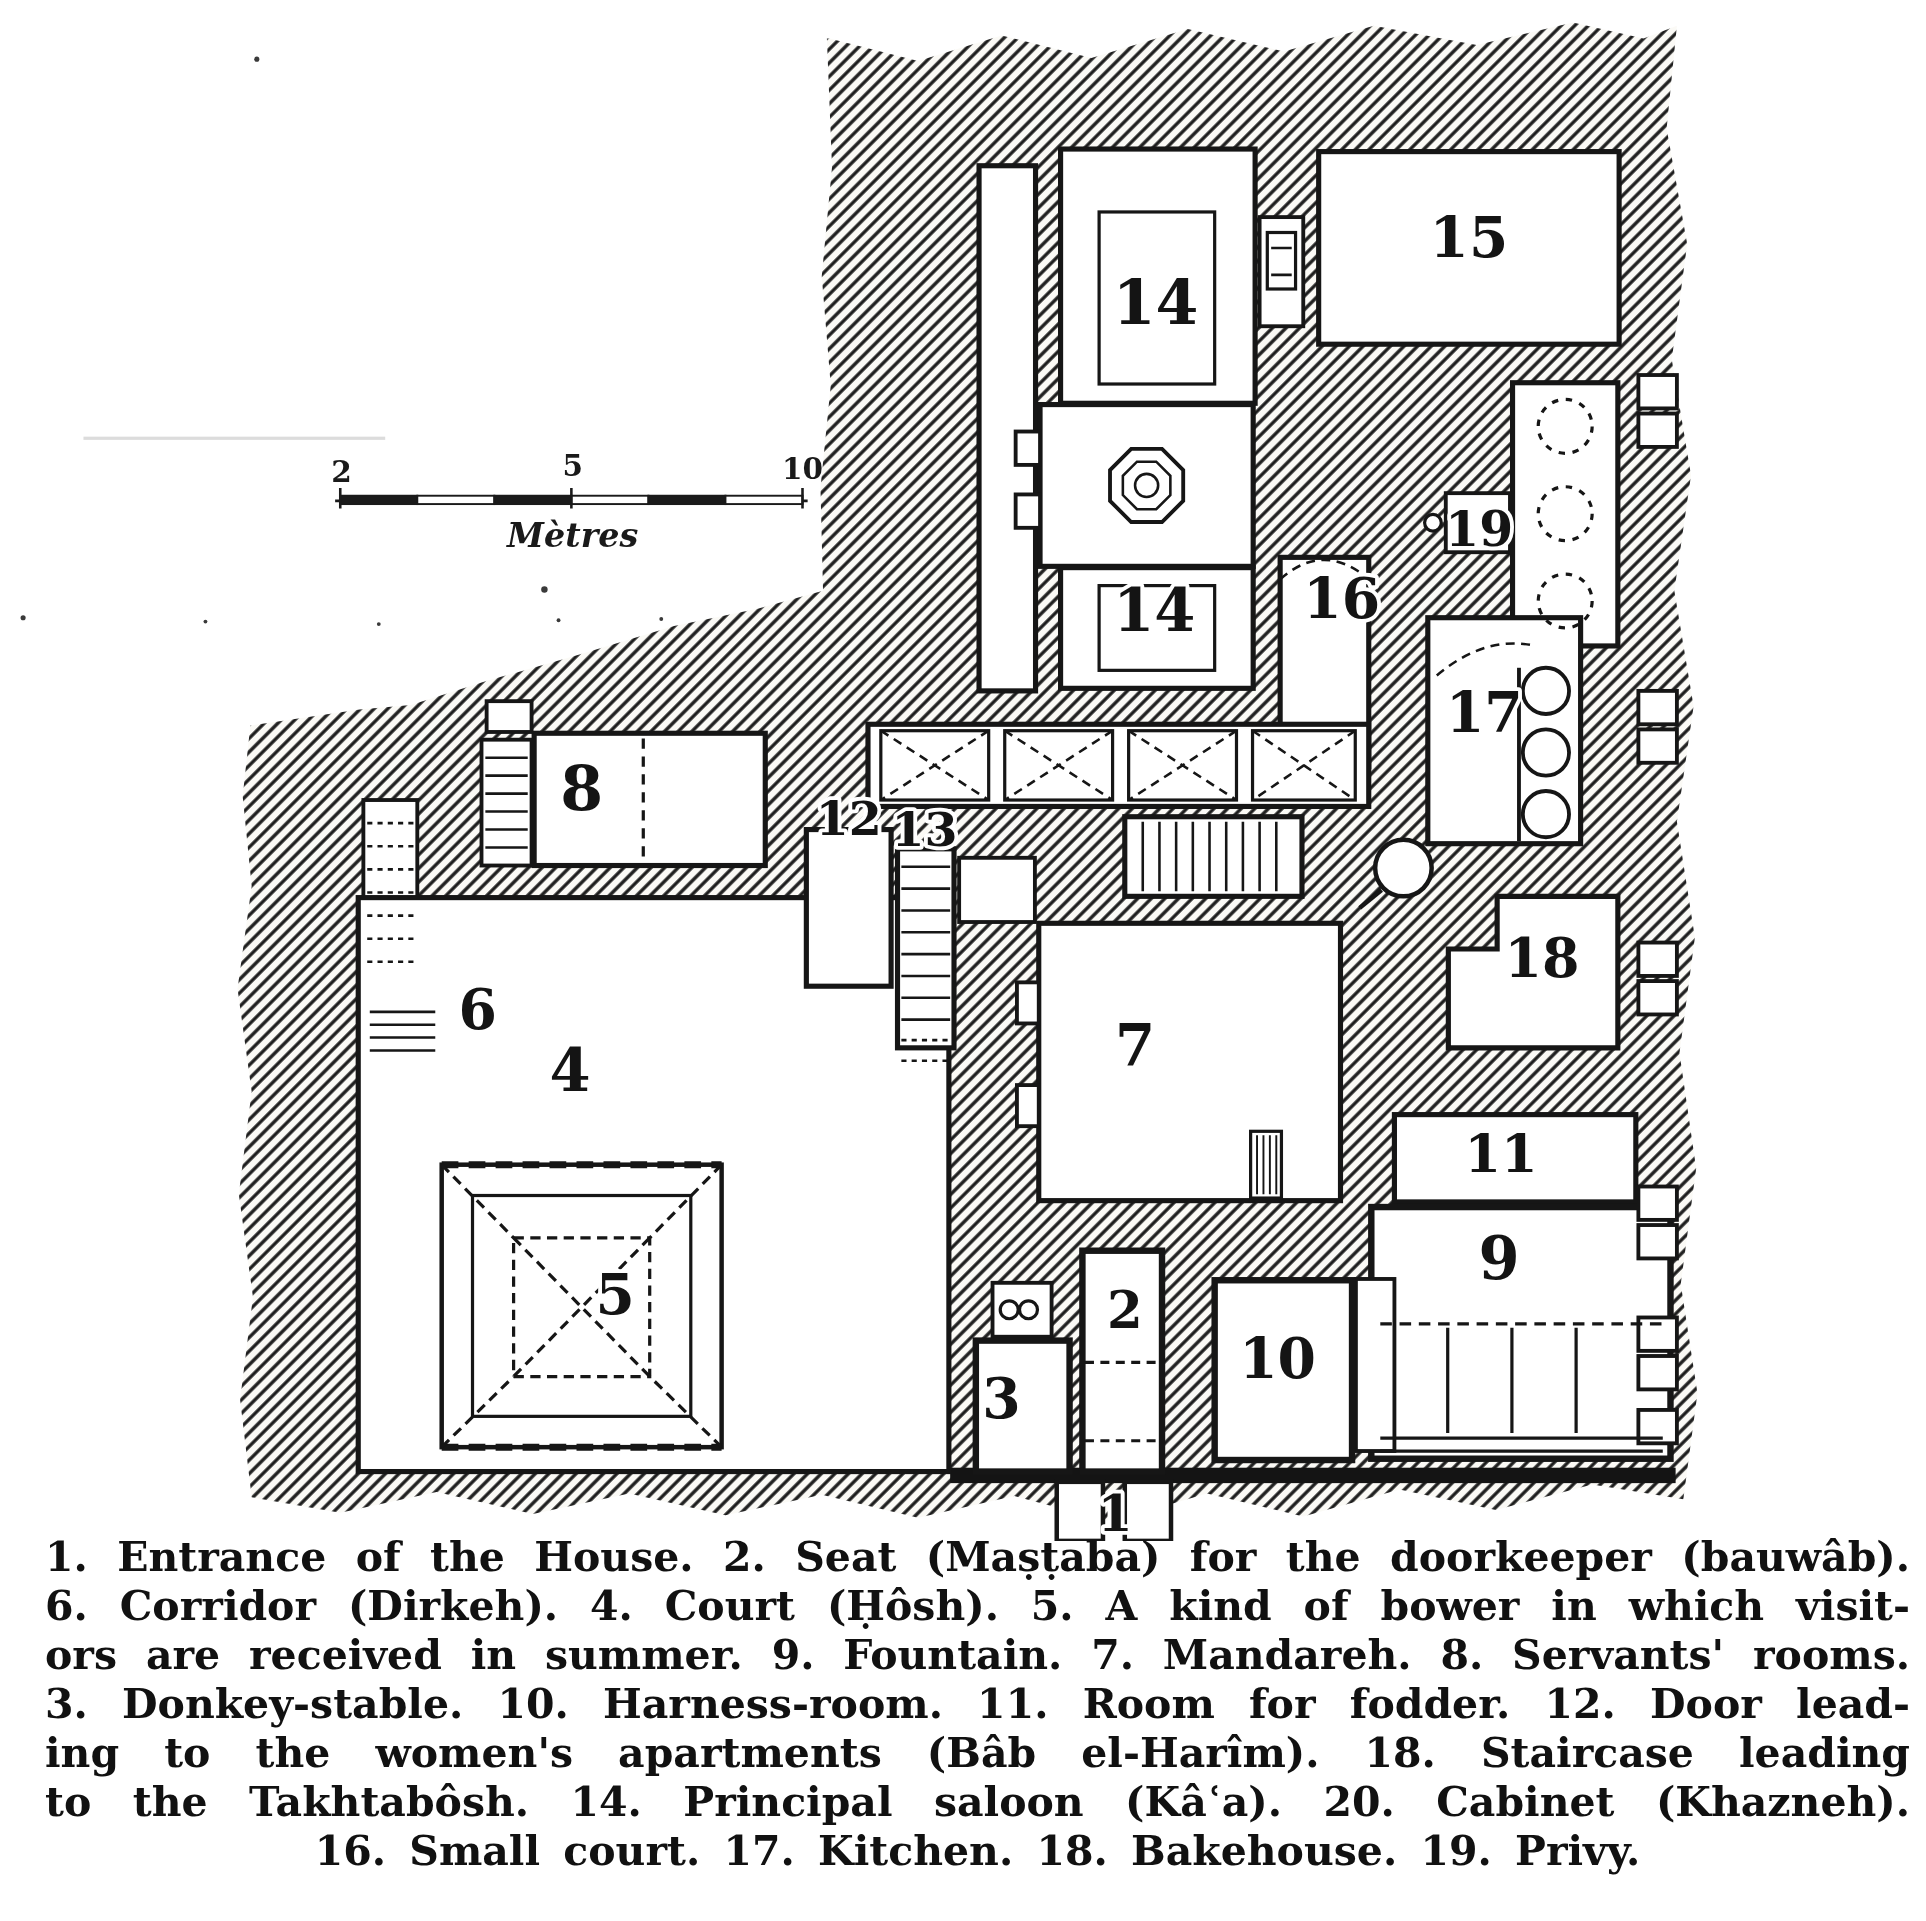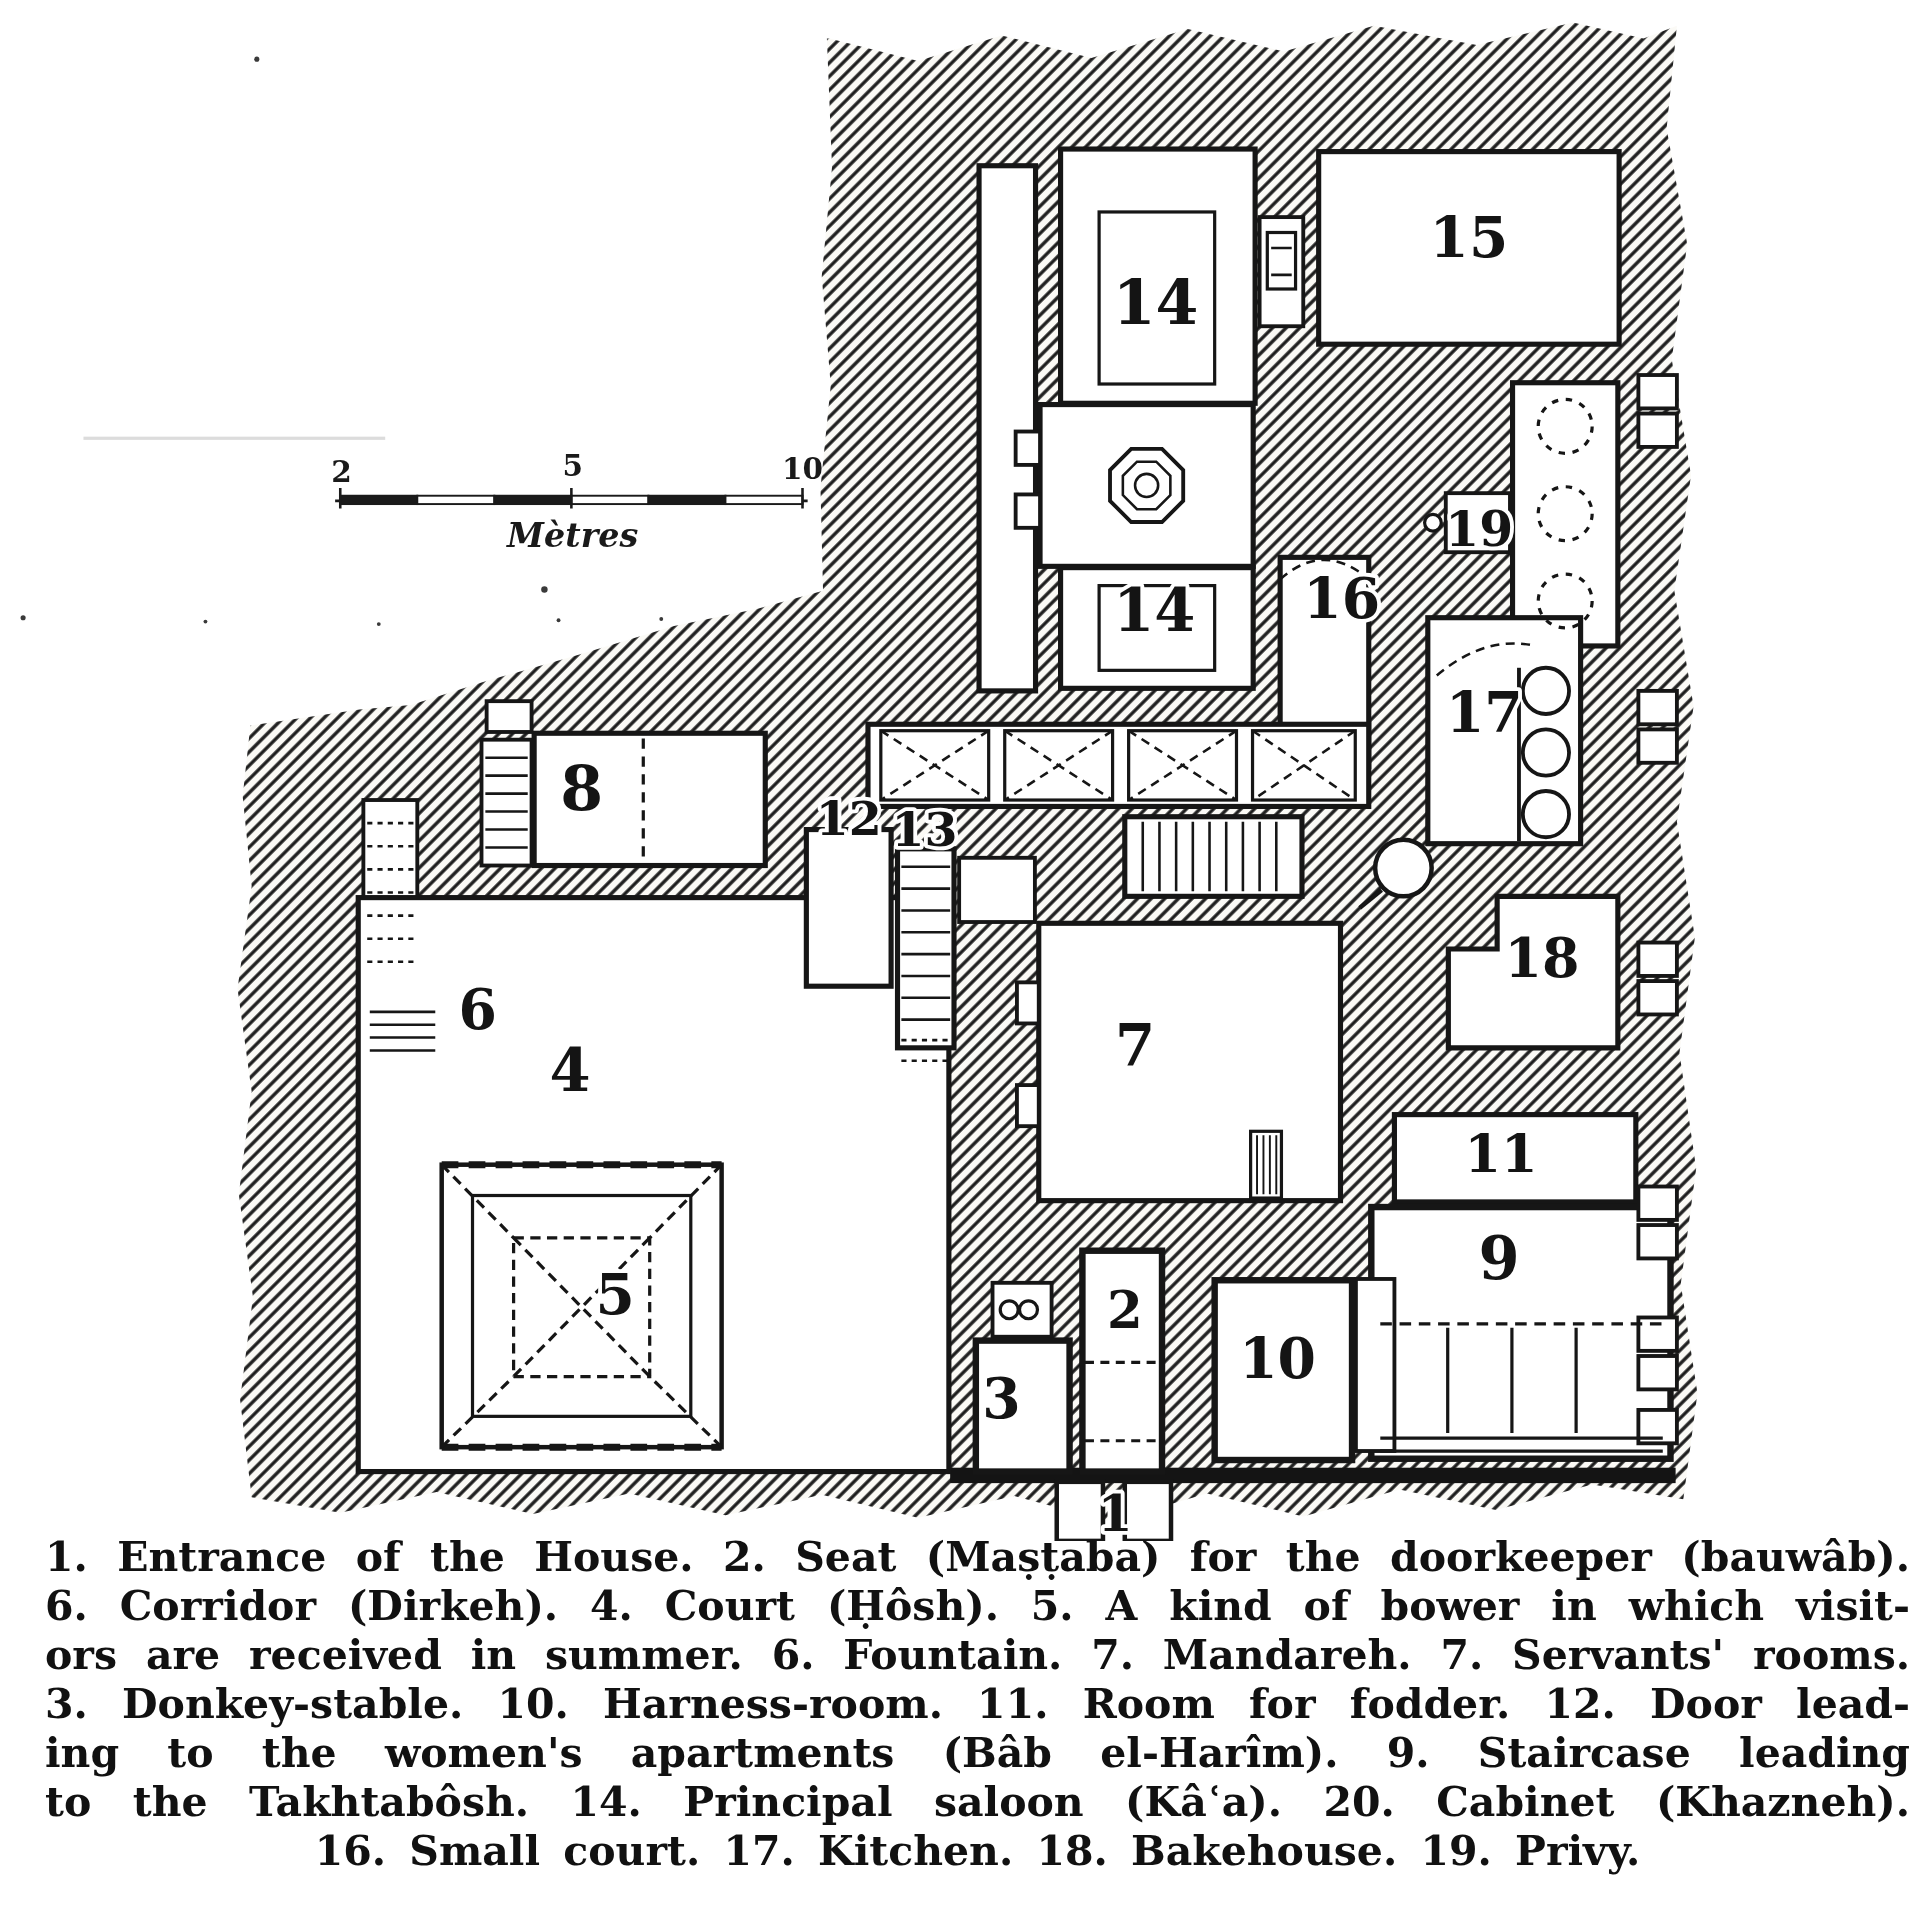--- a/index.html
+++ b/index.html
@@ -229,21 +229,21 @@
         <text x="2090" y="962" class="room-num" font-size="86">16</text>
         <text x="2312" y="1140" class="room-num" font-size="86">17</text>
         <text x="2402" y="1522" class="room-num" font-size="84">18</text>
         <text x="2304" y="850" class="room-num" font-size="76">19</text>
       </g>
 </svg>
 
 <div class="legend">
   <div class="lg">1. Entrance of the House. 2. Seat (Maṣṭaba) for the doorkeeper (bauwâb).</div>
   <div class="lg">6. Corridor (Dirkeh). 4. Court (Ḥôsh). 5. A kind of bower in which visit-</div>
-  <div class="lg">ors are received in summer. 6. Fountain. 7. Mandareh. 7. Servants' rooms.</div>
+  <div class="lg">ors are received in summer. 9. Fountain. 7. Mandareh. 8. Servants' rooms.</div>
   <div class="lg">3. Donkey-stable. 10. Harness-room. 11. Room for fodder. 12. Door lead-</div>
-  <div class="lg">ing to the women's apartments (Bâb el-Harîm). 9. Staircase leading</div>
+  <div class="lg">ing to the women's apartments (Bâb el-Harîm). 18. Staircase leading</div>
   <div class="lg">to the Takhtabôsh. 14. Principal saloon (Kâʿa). 20. Cabinet (Khazneh).</div>
   <div class="lg-center">16. Small court. 17. Kitchen. 18. Bakehouse. 19. Privy.</div>
 </div>
 
 </div>
 
 
 </body></html>

